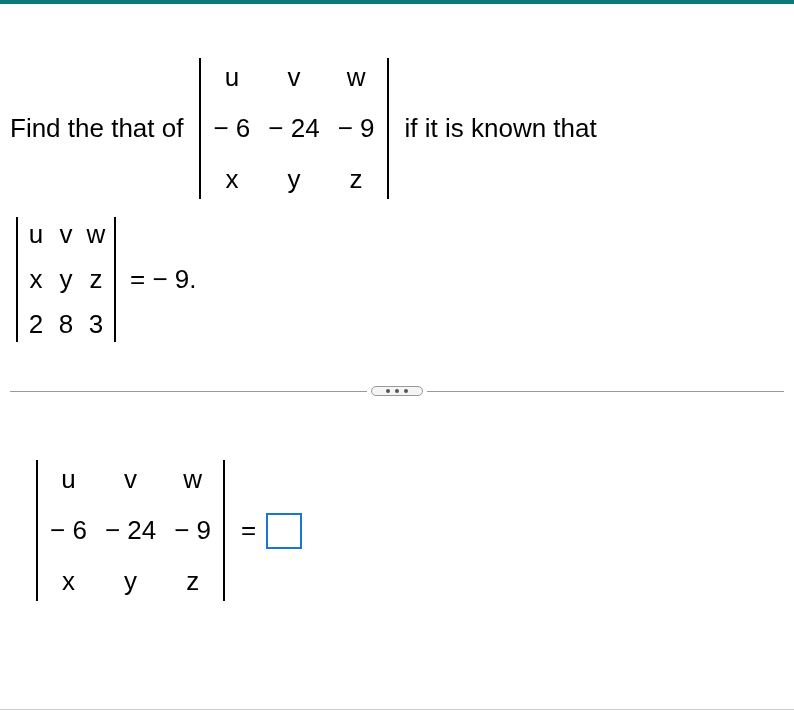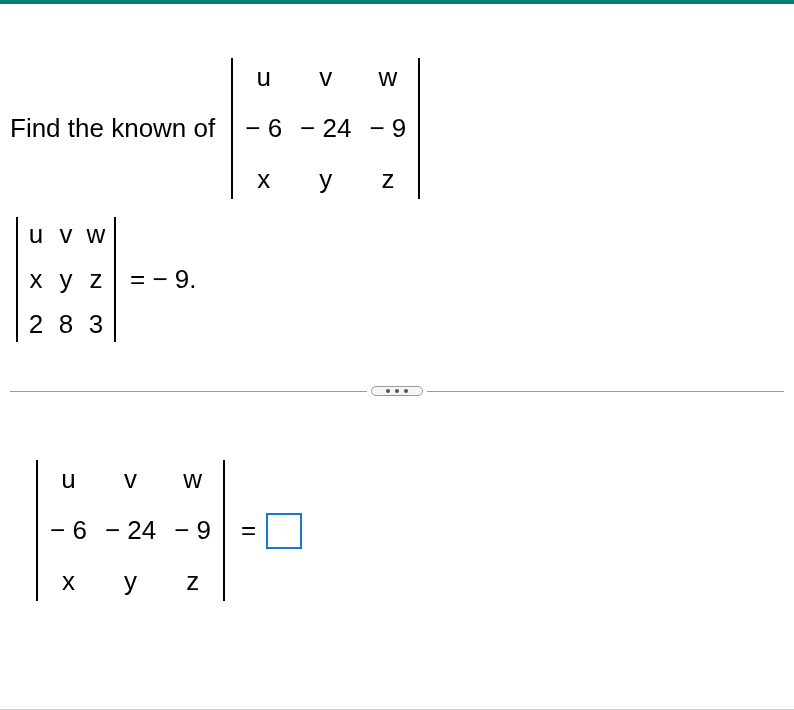--- a/index.html
+++ b/index.html
@@ -125,38 +125,39 @@
     }
   </style>
 </head>
 <body>
 
 <div class="top-border"></div>
 
 <div class="content">
 
   <div class="line1">
-    <span class="text-segment">Find the known of</span>
+    <span class="text-segment">Find the that of</span>
 
     <span class="det">
       <span class="det-bar"></span>
       <span class="det-grid" style="grid-template-columns: repeat(3, auto);">
         <span class="cell">u</span>
         <span class="cell">v</span>
         <span class="cell">w</span>
         <span class="cell">− 6</span>
         <span class="cell">− 24</span>
         <span class="cell">− 9</span>
         <span class="cell">x</span>
         <span class="cell">y</span>
         <span class="cell">z</span>
       </span>
       <span class="det-bar"></span>
     </span>
 
+    <span class="text-segment">if it is known that</span>
   </div>
 
   <div class="line2">
     <span class="det">
       <span class="det-bar"></span>
       <span class="det-grid compact" style="grid-template-columns: repeat(3, auto);">
         <span class="cell">u</span>
         <span class="cell">v</span>
         <span class="cell">w</span>
         <span class="cell">x</span>

